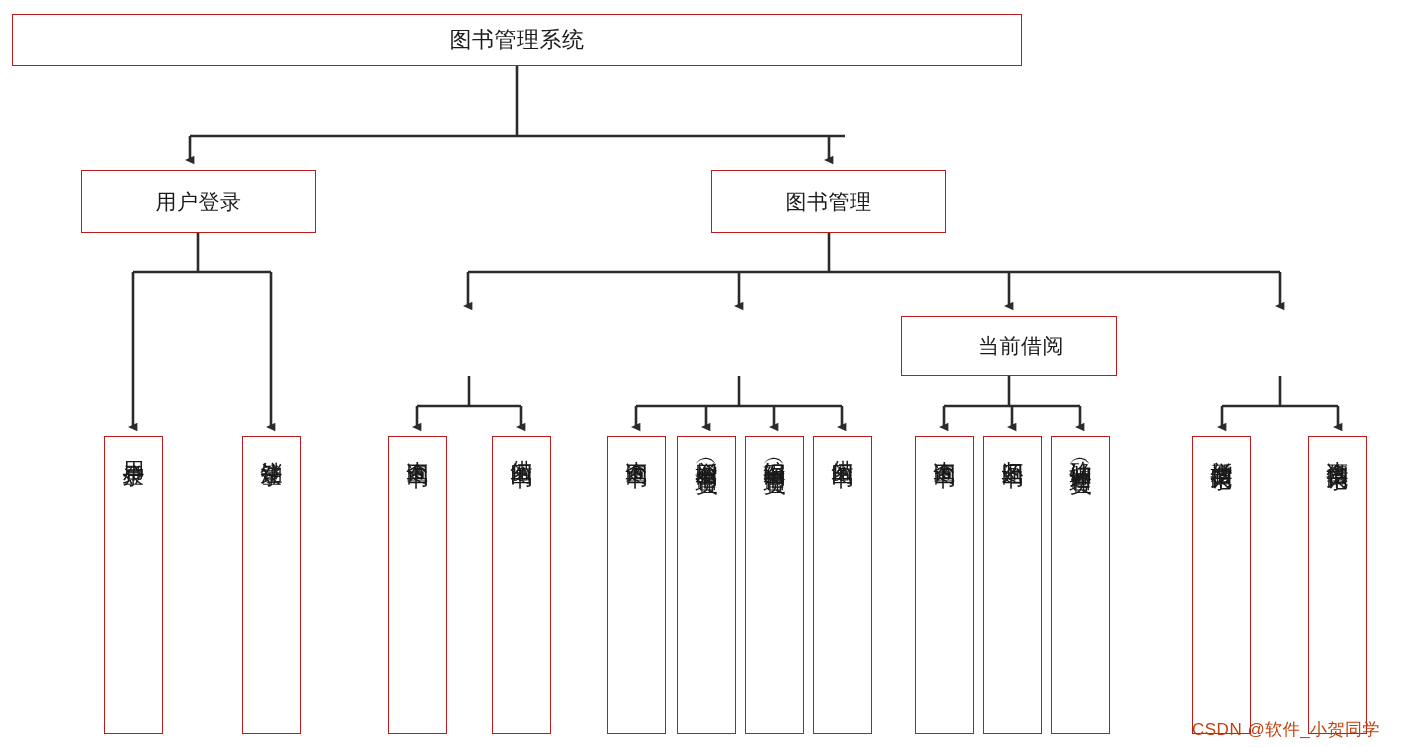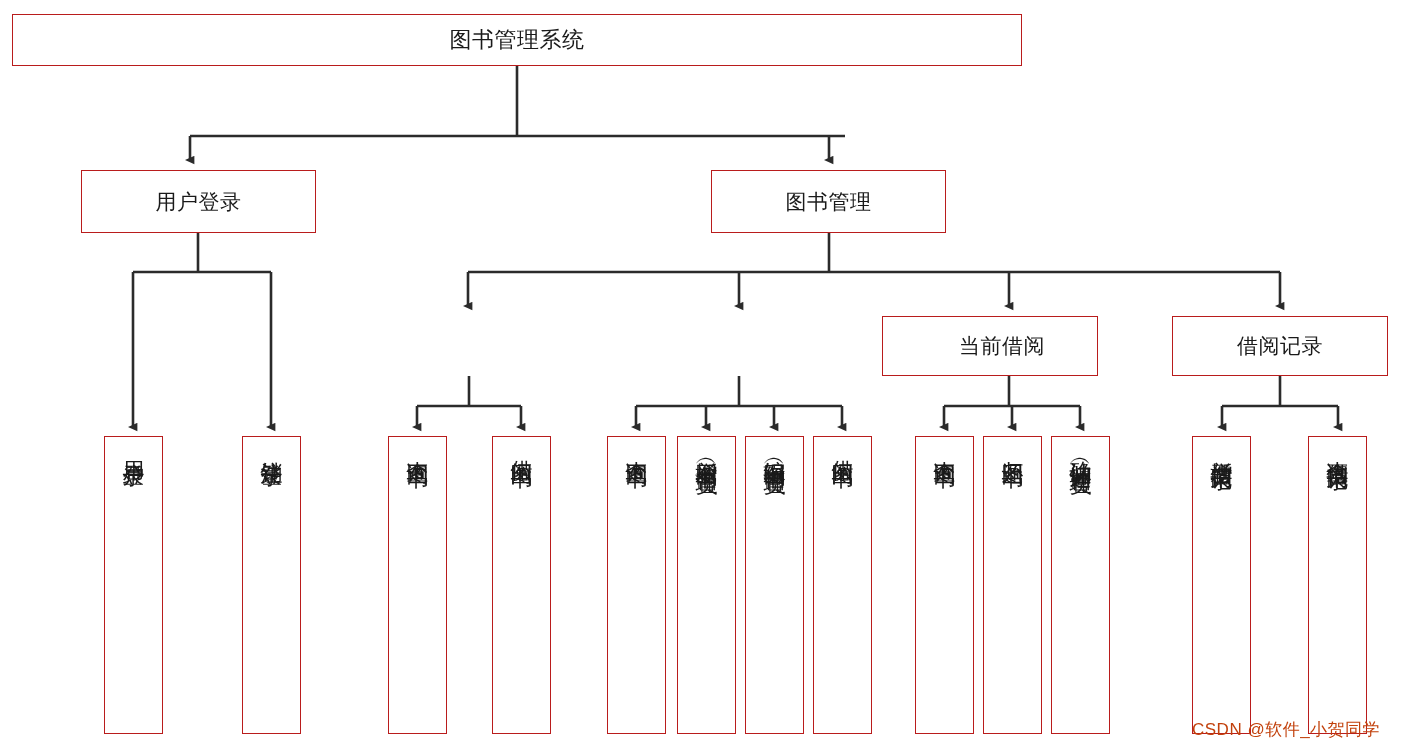--- a/index.html
+++ b/index.html
@@ -135,27 +135,24 @@
   <div class="node-box node-horizontal" style="left:81px; top:170px; width:235px; height:63px;">
     <span class="node-label">用户登录</span>
   </div>
 
   <div class="node-box node-horizontal" style="left:711px; top:170px; width:235px; height:63px;">
     <span class="node-label">图书管理</span>
   </div>
 
 
 
-  <div class="node-box node-horizontal" style="left:882px; top:316px; width:216px; height:60px;padding-left:24px;">
+  <div class="node-box node-horizontal" style="left:901px; top:316px; width:216px; height:60px;padding-left:24px;">
     <span class="node-label">当前借阅</span>
   </div>
 
-  <div class="node-box node-horizontal" style="left:1172px; top:316px; width:216px; height:60px;">
-    <span class="node-label">借阅记录</span>
-  </div>
 
   <div class="node-box node-vertical" style="left:104px; top:436px; width:59px; height:298px;">
     <span class="node-label">用户登录</span>
   </div>
   <div class="node-box node-vertical" style="left:242px; top:436px; width:59px; height:298px;">
     <span class="node-label">注销登录</span>
   </div>
 
   <div class="node-box node-vertical" style="left:388px; top:436px; width:59px; height:298px;">
     <span class="node-label">查询图书</span>

